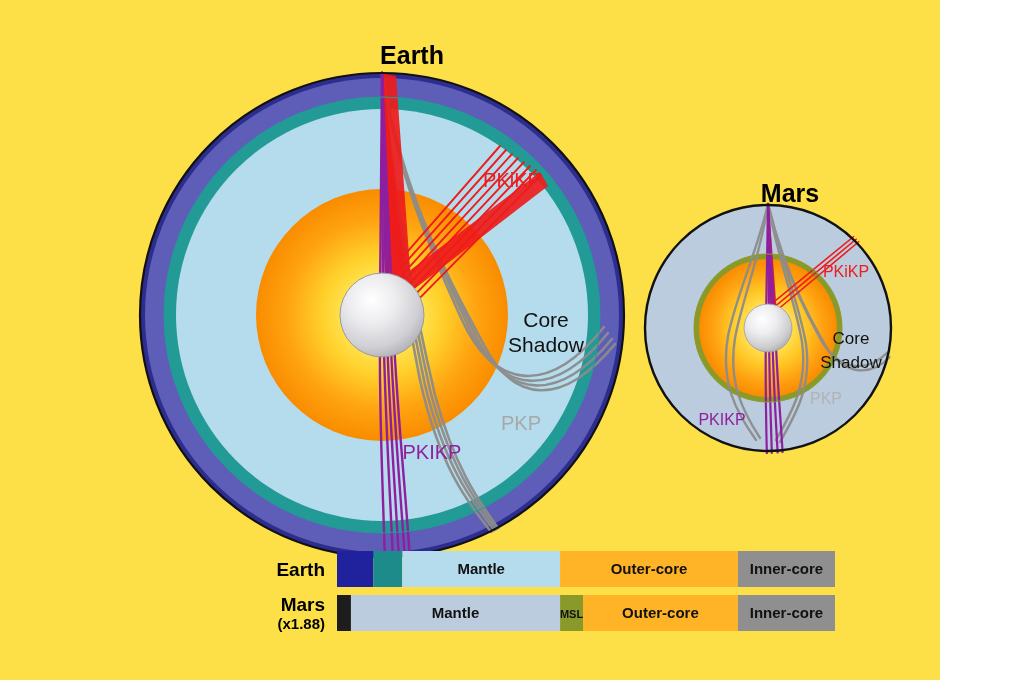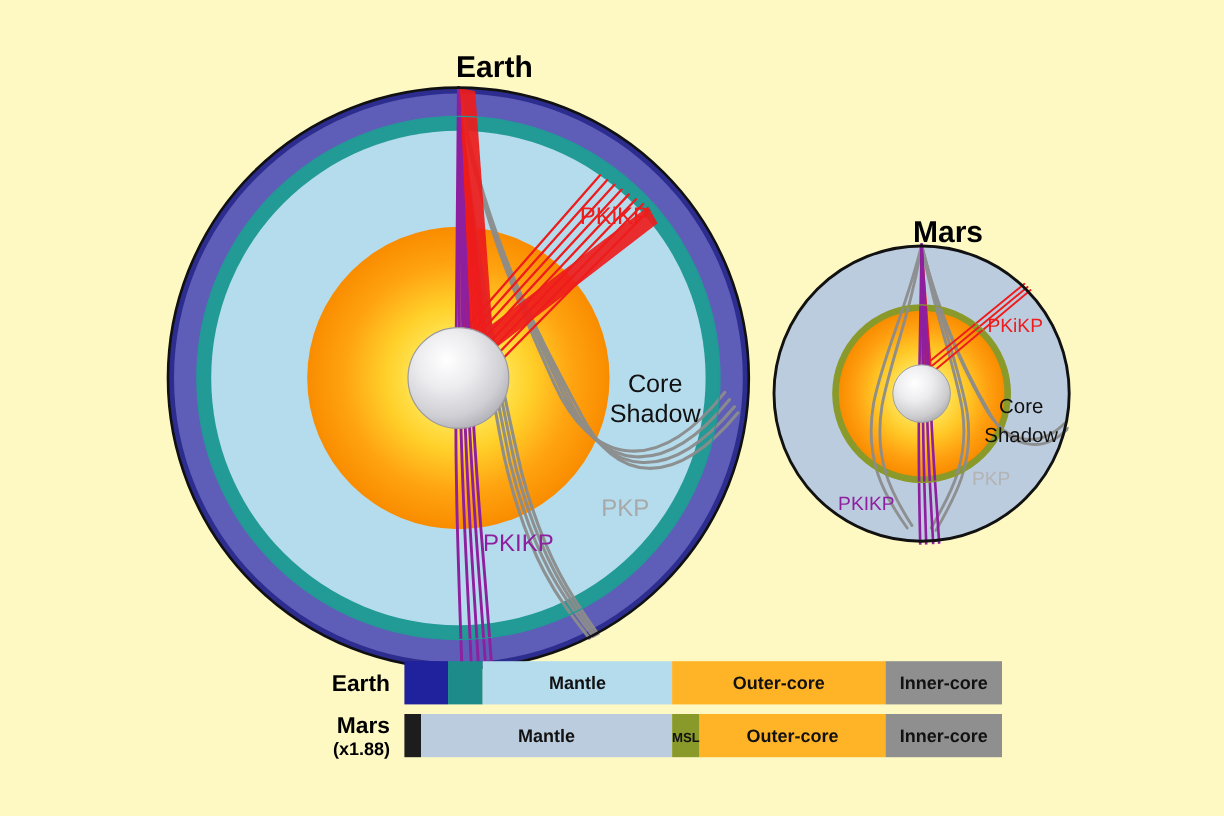--- a/index.html
+++ b/index.html
@@ -5,22 +5,22 @@
   * { box-sizing: border-box; }
   html, body {
     margin: 0; padding: 0;
     width: 1020px; height: 680px;
     background: #ffffff;
     font-family: "Liberation Sans", sans-serif;
     overflow: hidden;
   }
   #page {
     position: relative;
-    width: 1020px; height: 680px;
-    background: #fef9c3;
+    width: 940px; height: 680px;
+    background: #fde047;
   }
   #figure-svg { position: absolute; left: 0; top: 0; }
 
   .planet-title {
     font-weight: bold;
     font-size: 25px;
     fill: #000000;
     text-anchor: middle;
     font-family: "Liberation Sans", sans-serif;
   }

